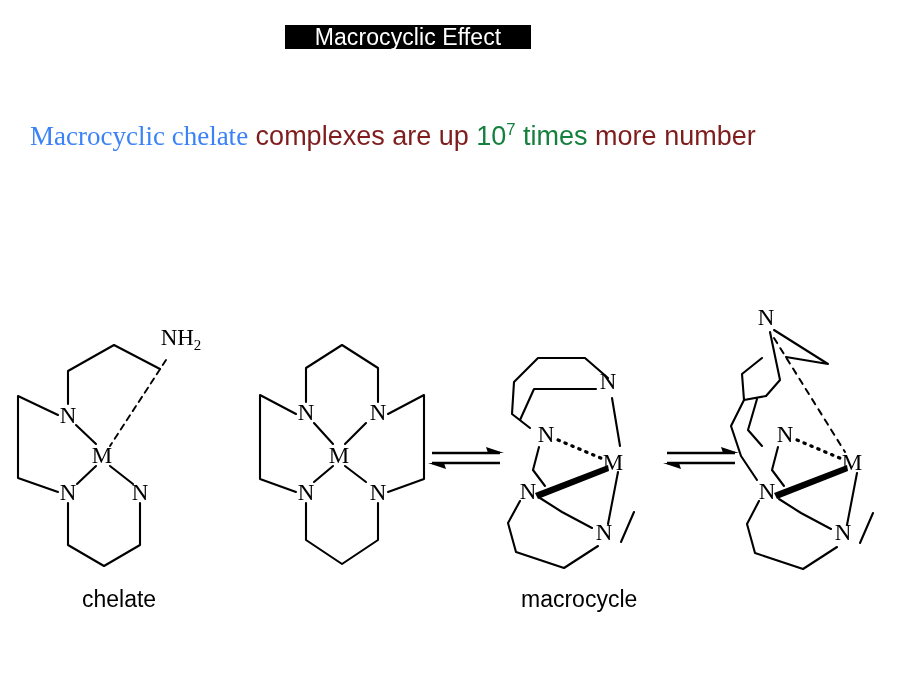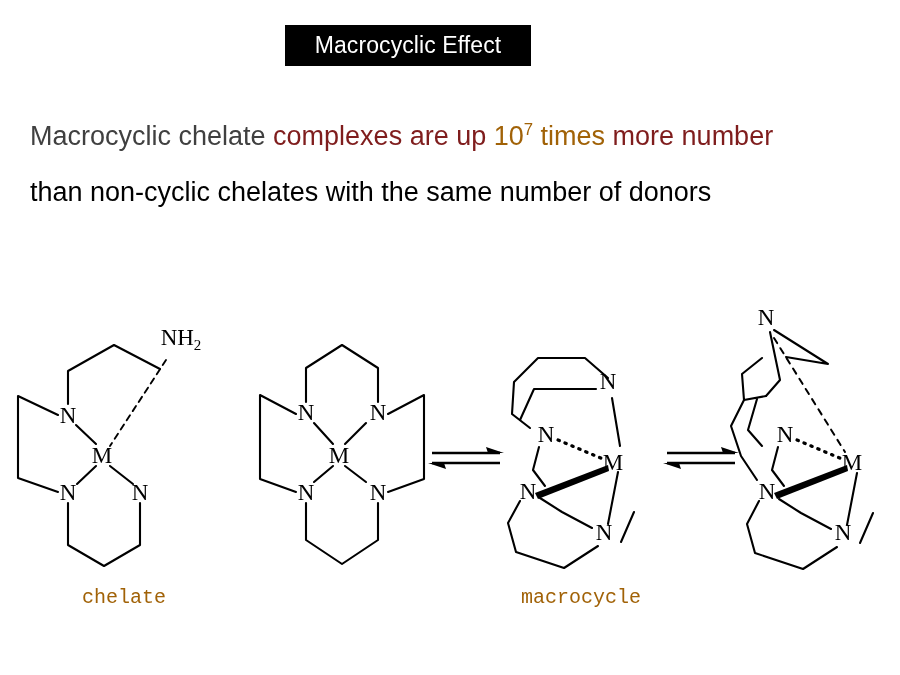--- a/index.html
+++ b/index.html
@@ -14,21 +14,21 @@
     overflow: hidden;
     font-family: "Liberation Sans", sans-serif;
   }
 
   
   #title-banner {
     position: absolute;
     left: 285px;
     top: 25px;
     width: 246px;
-    height: 41px;
+    height: 24px;
     background: #000000;
     display: flex;
     align-items: center;
     justify-content: center;
   }
   #title-text {
     color: #ffffff;
     font-family: "Liberation Sans", sans-serif;
     font-size: 23px;
     font-weight: 400;
@@ -42,61 +42,60 @@
     left: 30px;
     top: 108px;
     width: 845px;
     font-family: "Liberation Sans", sans-serif;
     font-size: 27px;
     line-height: 56px;
     color: #000000;
     white-space: nowrap;
   }
   #statement .line { display: block; }
-  .tx-blue { color: #404040; }
-  .tx-red  { color: #a16207; margin-top: 44px; }
+  .tx-blue { color: #3b82f6; font-family: Liberation Serif, serif; }
+  .tx-red  { color: #15803d; margin-top: 44px; }
   .tx-black{ color: #7f1d1d; }
   .sup {
     font-size: 0.62em;
     vertical-align: super;
     line-height: 0;
   }
 
   
   #diagram {
     position: absolute;
     left: 0;
     top: 0;
     width: 900px;
     height: 675px;
   }
 
   
   .caption {
     position: absolute;
-    font-family: Liberation Mono, monospace;
-    font-size: 20px;
-    color: #a16207;
+    font-family: Liberation Sans, sans-serif;
+    font-size: 23px;
+    color: #000000;
     white-space: nowrap;
   }
   #caption-chelate   { left: 82px;  top: 586px; }
   #caption-macrocycle{ left: 521px; top: 586px; }
 </style>
 </head>
 <body>
 
 <div id="title-banner">
   <span id="title-text">Macrocyclic Effect</span>
 </div>
 
 <div id="statement">
   <span class="line">
     <span class="tx-blue">Macrocyclic chelate</span><span class="tx-black"> complexes are up </span><span class="tx-red"><span>10</span><span class="sup">7</span><span> times</span></span><span class="tx-black"> more number</span>
   </span>
-  <span class="line">than non-cyclic chelates with the same number of donors</span>
 </div>
 
 <svg id="diagram" viewBox="0 0 900 675" xmlns="http://www.w3.org/2000/svg">
 
   <g fill="none" stroke="#000000" stroke-width="2.1" stroke-linecap="round" stroke-linejoin="round">
 
     <path d="M 96,444 L 76,425"></path>
     <path d="M 96,466 L 77,484"></path>
     <path d="M 110,466 L 133,484"></path>
 

